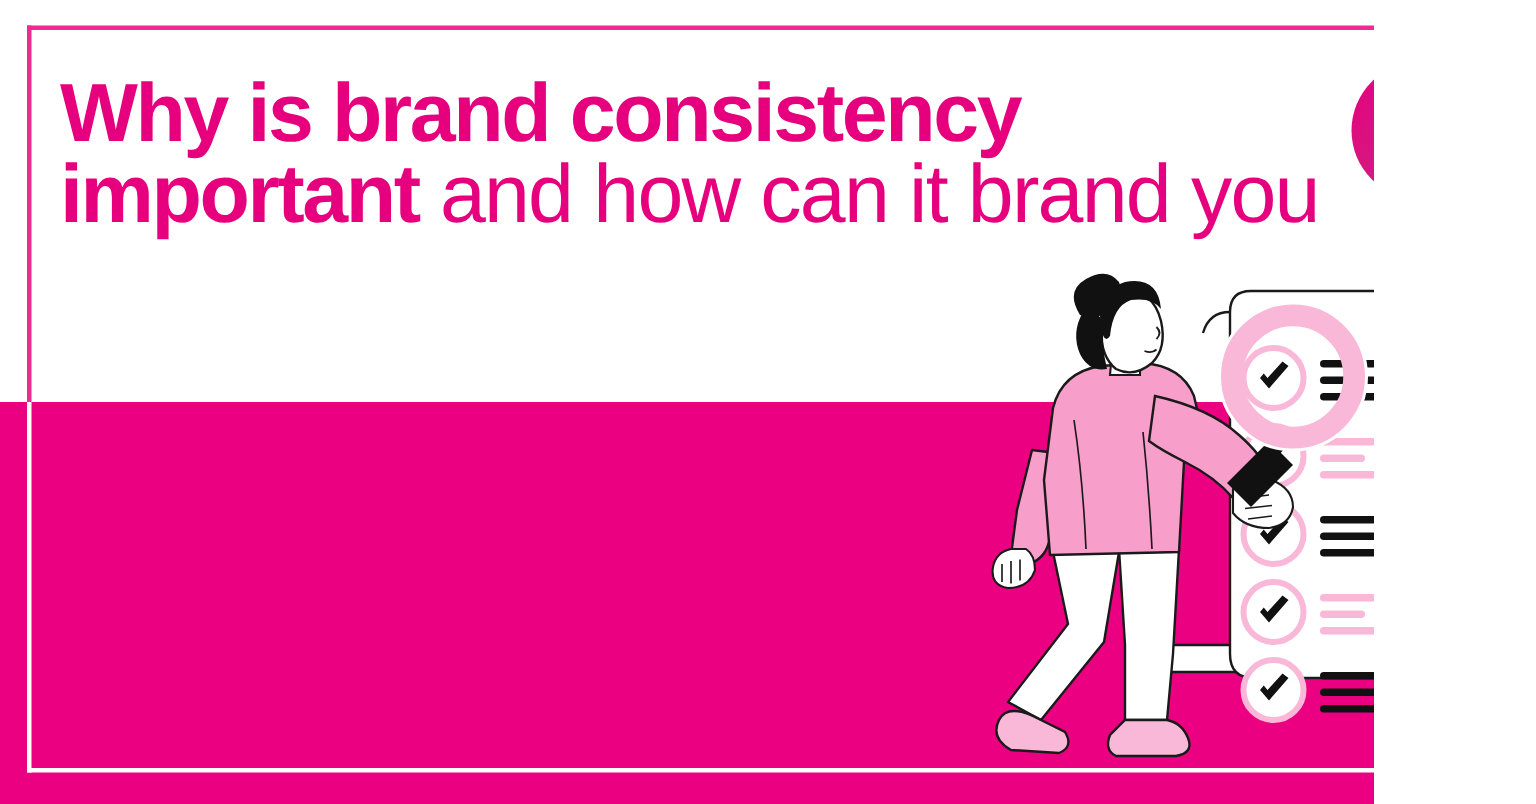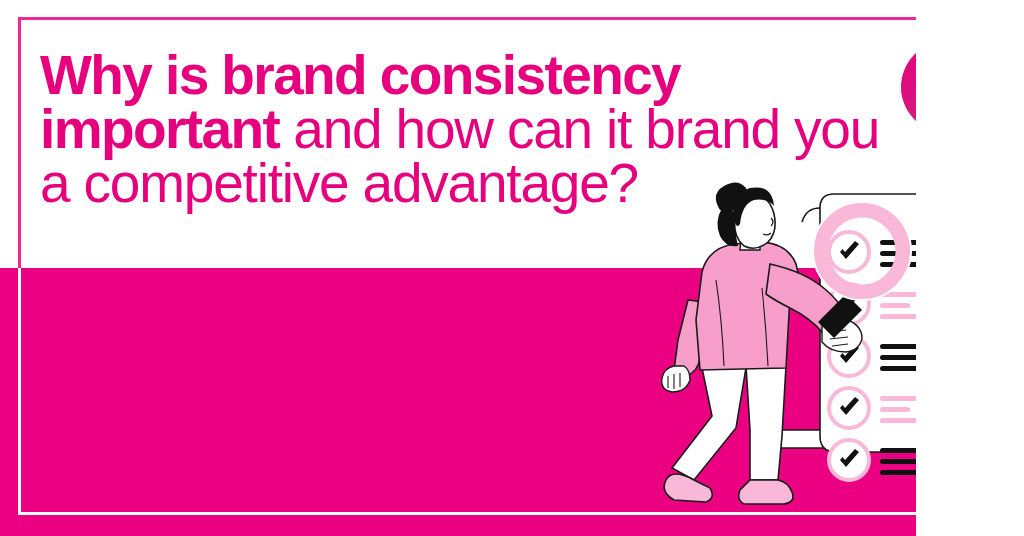--- a/index.html
+++ b/index.html
@@ -92,23 +92,20 @@
   <div class="frame-right-pink"></div>
   <div class="frame-bottom"></div>
 
   <div class="headline">
     <span class="ln">
       <span class="hl-bold">Why is brand consistency</span>
     </span>
     <span class="ln">
       <span class="hl-bold">important</span><span> and how can it brand you</span>
     </span>
-    <span class="ln">
-      <span>a competitive advantage?</span>
-    </span>
   </div>
 
   <div class="logo">
     <div class="logo-circle"></div>
     <div class="logo-text">BE</div>
     <div class="logo-dot"></div>
   </div>
 
   <div class="illus">
     <svg width="374" height="356" viewBox="0 0 374 356" xmlns="http://www.w3.org/2000/svg">

